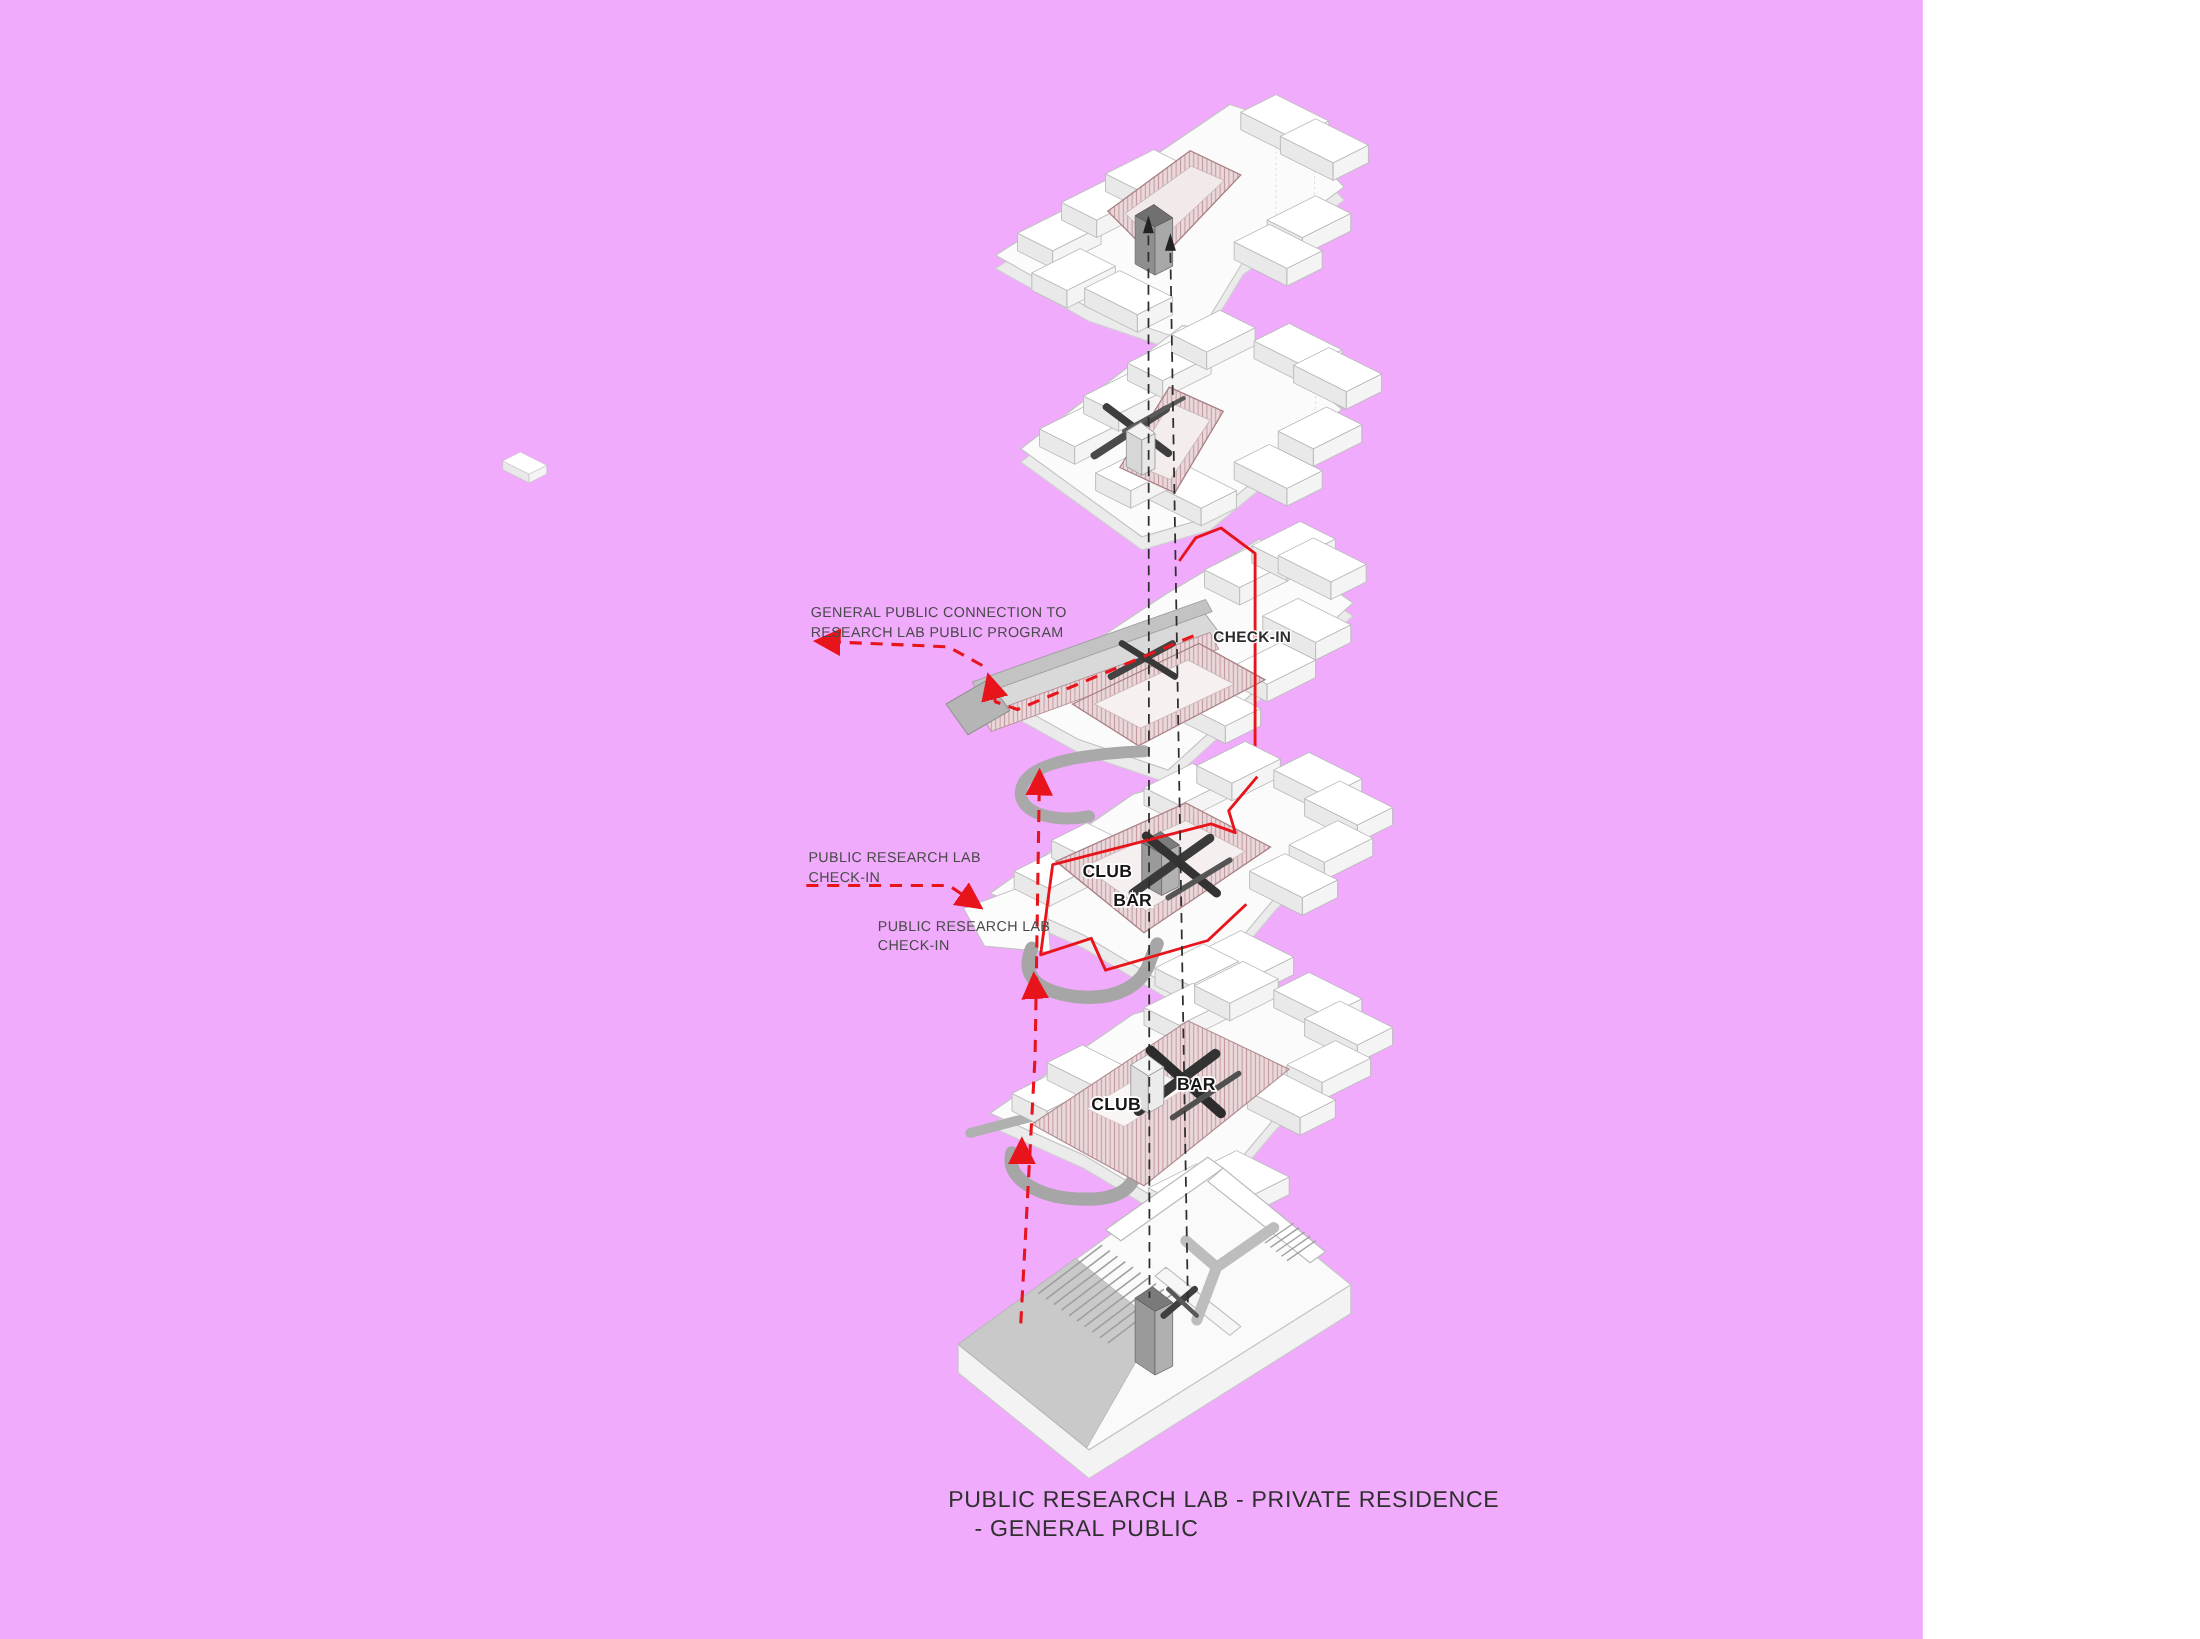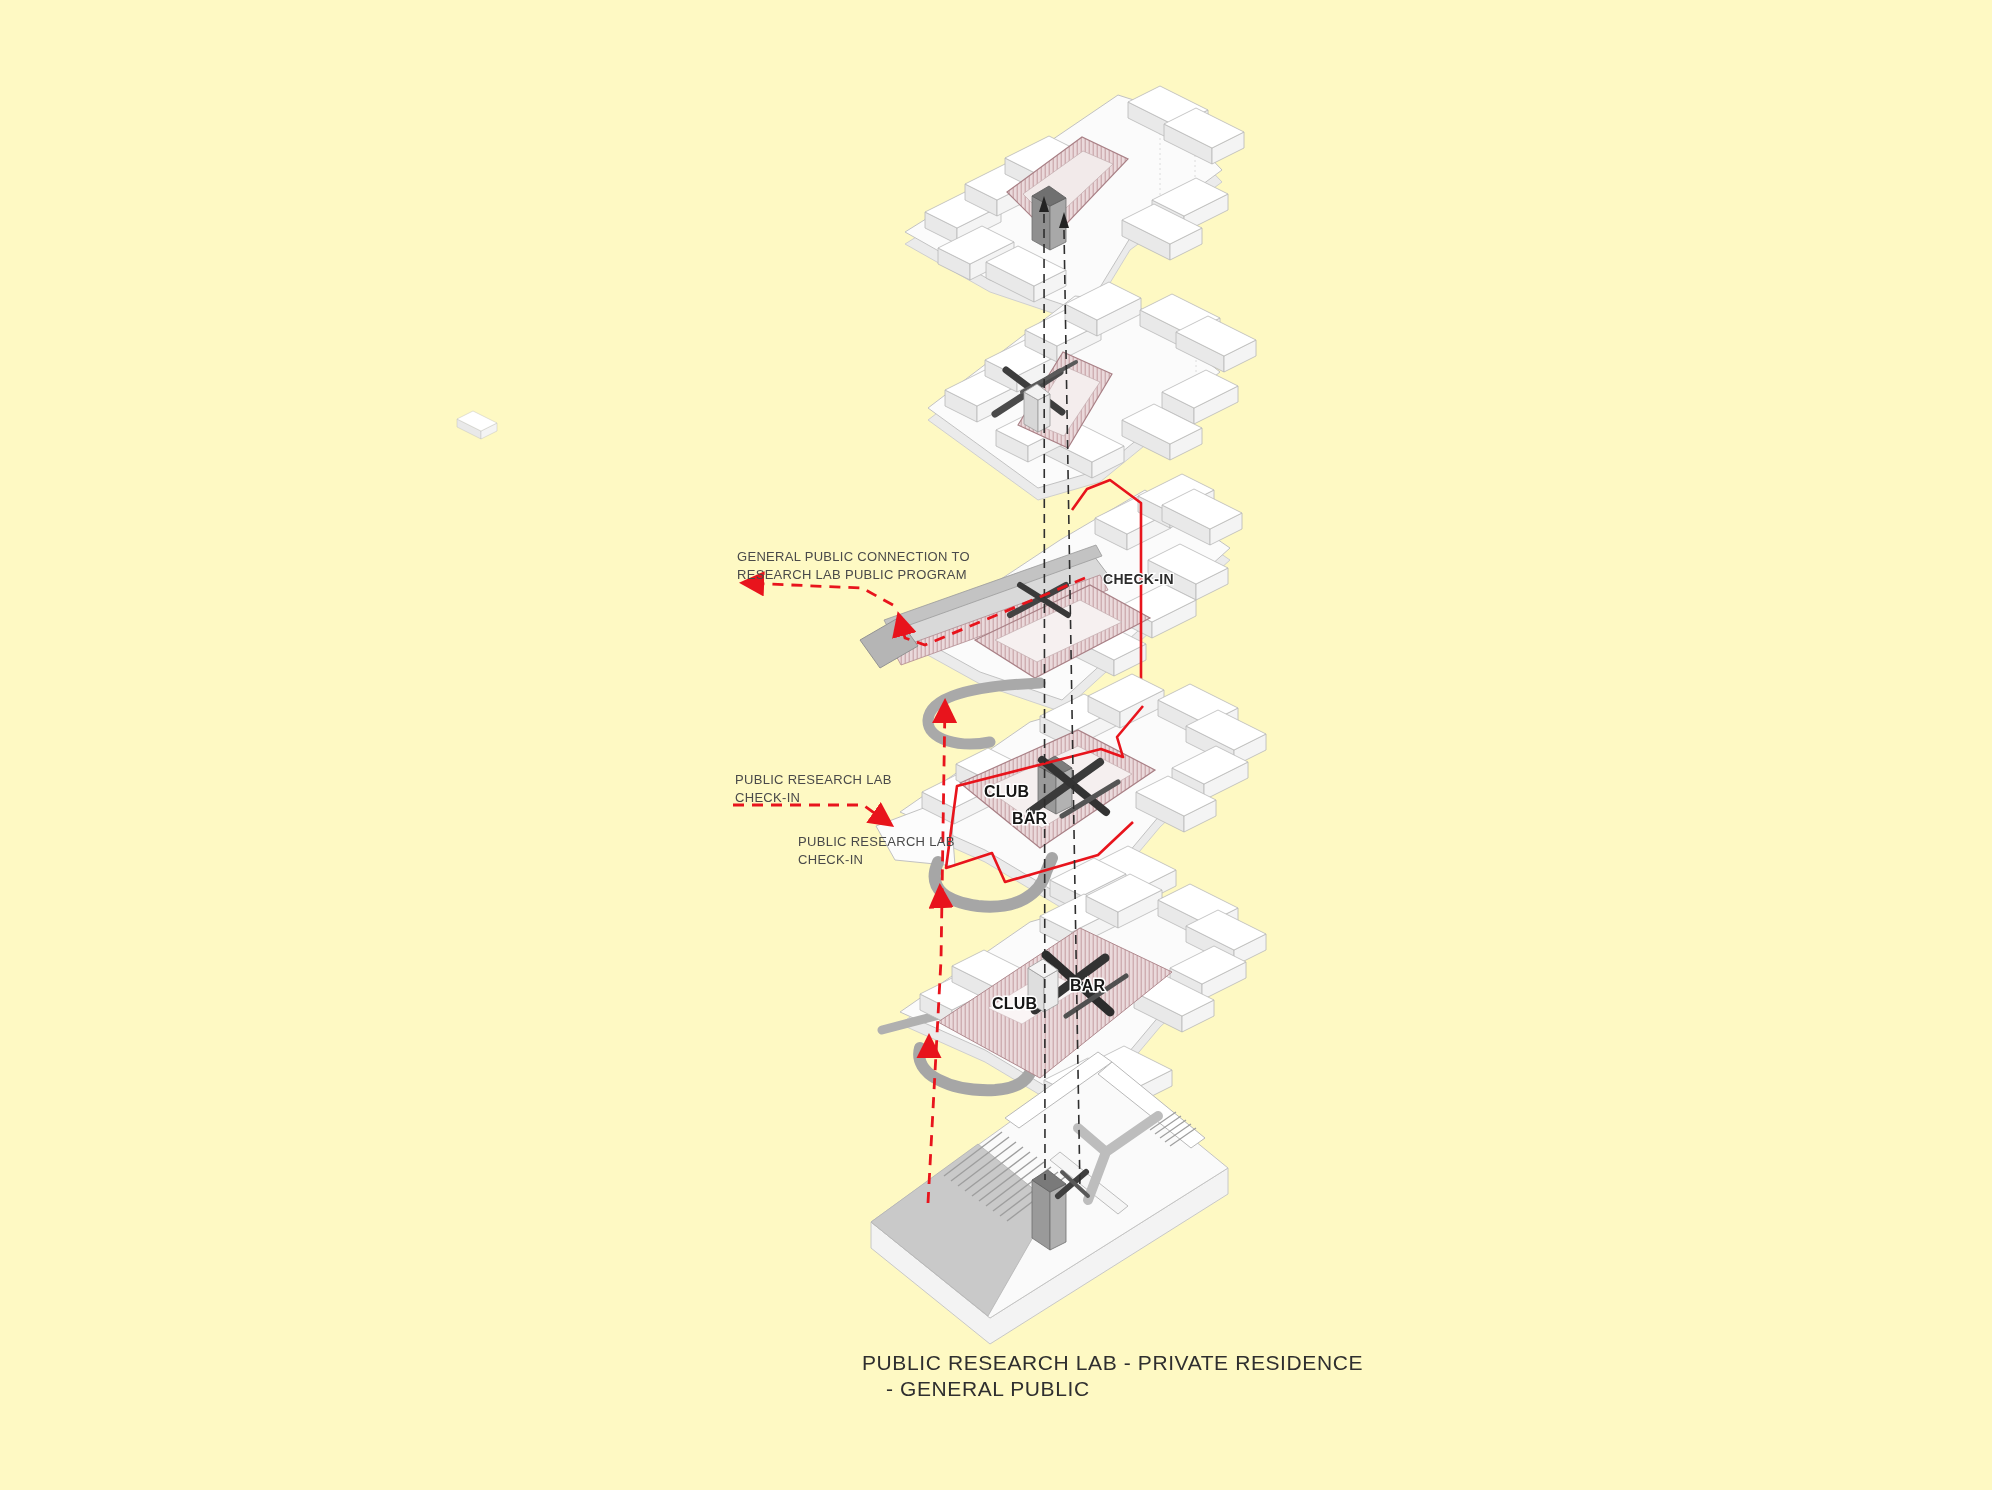--- a/index.html
+++ b/index.html
@@ -1,16 +1,16 @@
 <!DOCTYPE html>
 <html><head>
 <meta charset="utf-8">
 <style>
   html,body{margin:0;padding:0;background:#ffffff;}
-  .stage{position:relative;width:1992px;height:1490px;background:#fef9c3;overflow:hidden;
+  .stage{position:relative;width:1748px;height:1490px;background:#f0abfc;overflow:hidden;
          font-family:"Liberation Sans",sans-serif;}
   svg{position:absolute;left:0;top:0;}
   text{font-family:"Liberation Sans",sans-serif;}
   .ann{font-size:13px;fill:#4a4a4a;letter-spacing:.3px;}
   .lbl-bold{font-size:16px;font-weight:bold;fill:#161616;paint-order:stroke;stroke:#ffffff;stroke-width:3px;letter-spacing:.2px;}
   .checkin{font-size:14px;font-weight:bold;fill:#2b2b2b;paint-order:stroke;stroke:#ffffff;stroke-width:2.5px;letter-spacing:.3px;}
   .cap1{font-size:21px;fill:#2f2f2f;letter-spacing:.6px;}
   .cap2{font-size:21px;fill:#2f2f2f;letter-spacing:.6px;}
 </style>
 </head>

